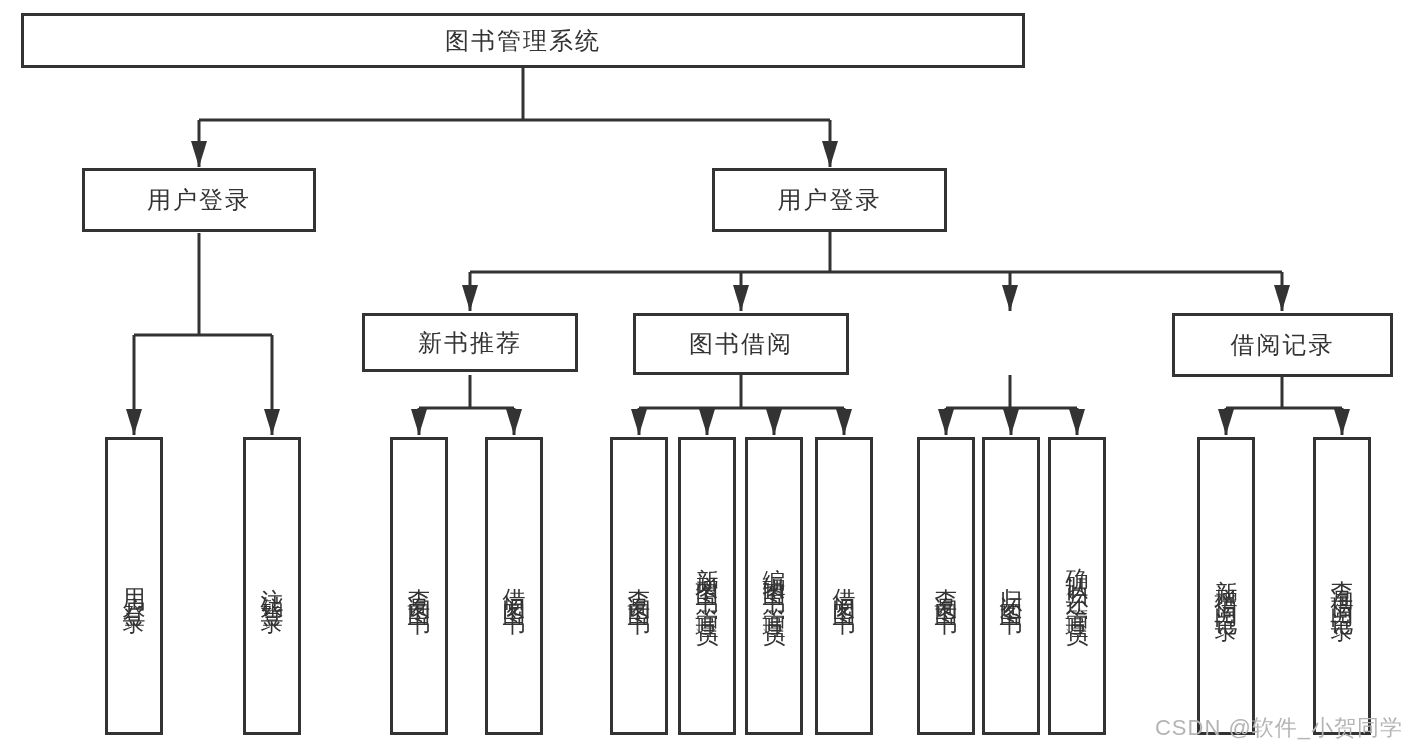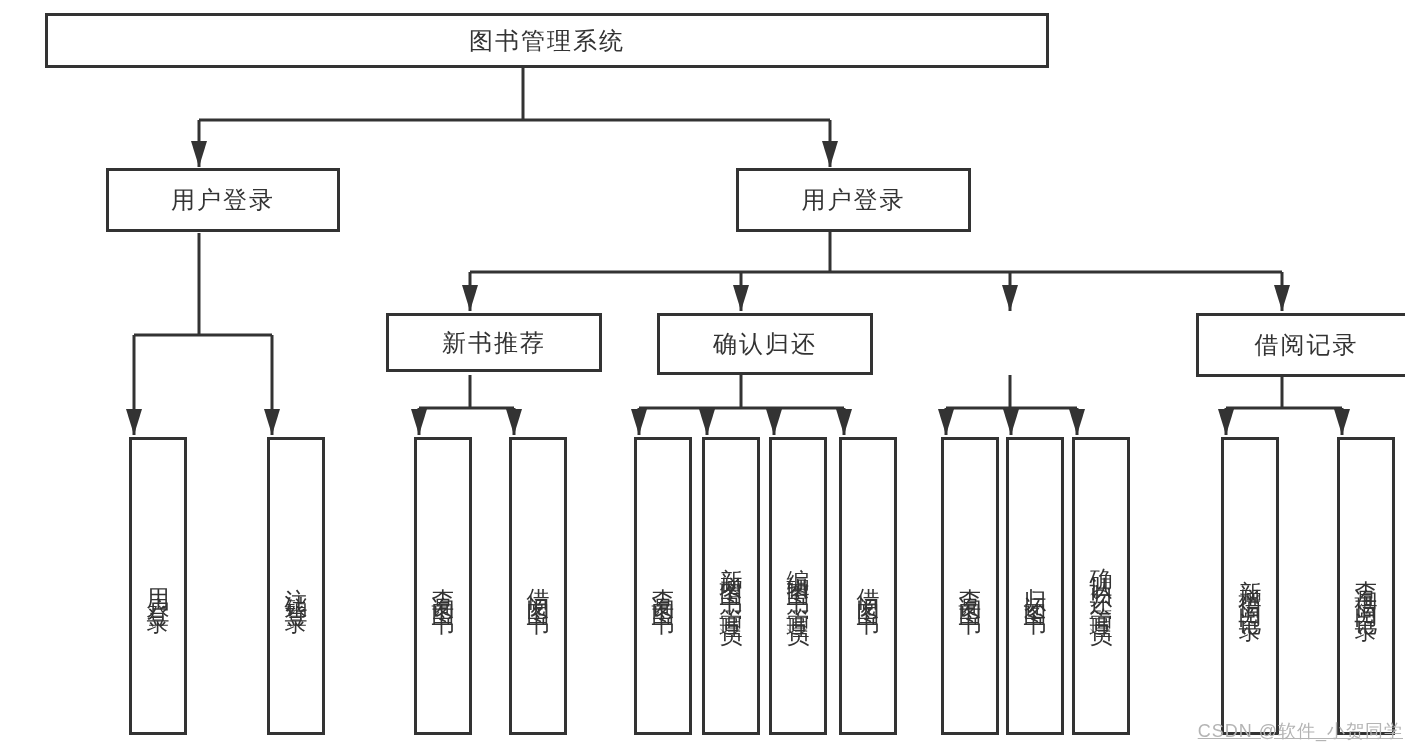--- a/index.html
+++ b/index.html
@@ -20,45 +20,43 @@
   svg.connectors path{stroke:var(--line);stroke-width:3;fill:none;}
   svg.connectors .arrowhead{fill:var(--line);stroke:none;}
 
   .box{
     position:absolute;
     box-sizing:border-box;
     border:3px solid var(--line);
     background:var(--bg);
     display:flex;align-items:center;justify-content:center;
     color:var(--text);
-    margin-left:24px;
   }
   .hbox .lbl{
     font-size:24px;letter-spacing:2px;line-height:1;color:var(--text);white-space:nowrap;
   }
   .root-box .lbl{font-size:24px;}
   .vbox{width:58px;height:298px;top:437px;}
   .vbox .lbl{
     writing-mode:vertical-lr;
     text-orientation:mixed;
     font-size:23px;
     letter-spacing:8px;
     line-height:1;
     color:var(--text);
     white-space:nowrap;
   }
   .watermark{
     position:absolute;
     right:2px;bottom:4px;
-    font-size:18px;
+    font-size:22px;
     color:var(--wm);
     letter-spacing:1px;
     z-index:5;
     white-space:nowrap;
-    text-decoration:underline;
   }
 </style>
 </head>
 <body>
 
 <div class="stage">
 
   <svg class="connectors" viewBox="0 0 1405 747" xmlns="http://www.w3.org/2000/svg">
     <defs>
       <marker id="arw" markerUnits="userSpaceOnUse" markerWidth="30" markerHeight="18" viewBox="0 0 30 18" refX="28" refY="9" orient="auto">
@@ -115,21 +113,21 @@
     <span class="lbl">用户登录</span>
   </div>
   <div class="box hbox" style="left:712px;top:168px;width:235px;height:64px">
     <span class="lbl">用户登录</span>
   </div>
 
   <div class="box hbox" style="left:362px;top:313px;width:216px;height:59px">
     <span class="lbl">新书推荐</span>
   </div>
   <div class="box hbox" style="left:633px;top:313px;width:216px;height:62px">
-    <span class="lbl">确认归还</span>
+    <span class="lbl">图书借阅</span>
   </div>
   <div class="box hbox" style="left:1172px;top:313px;width:221px;height:64px">
     <span class="lbl">借阅记录</span>
   </div>
 
   <div class="box vbox" style="left:105px">
     <span class="lbl">用户登录</span>
   </div>
   <div class="box vbox" style="left:243px">
     <span class="lbl">注销登录</span>

